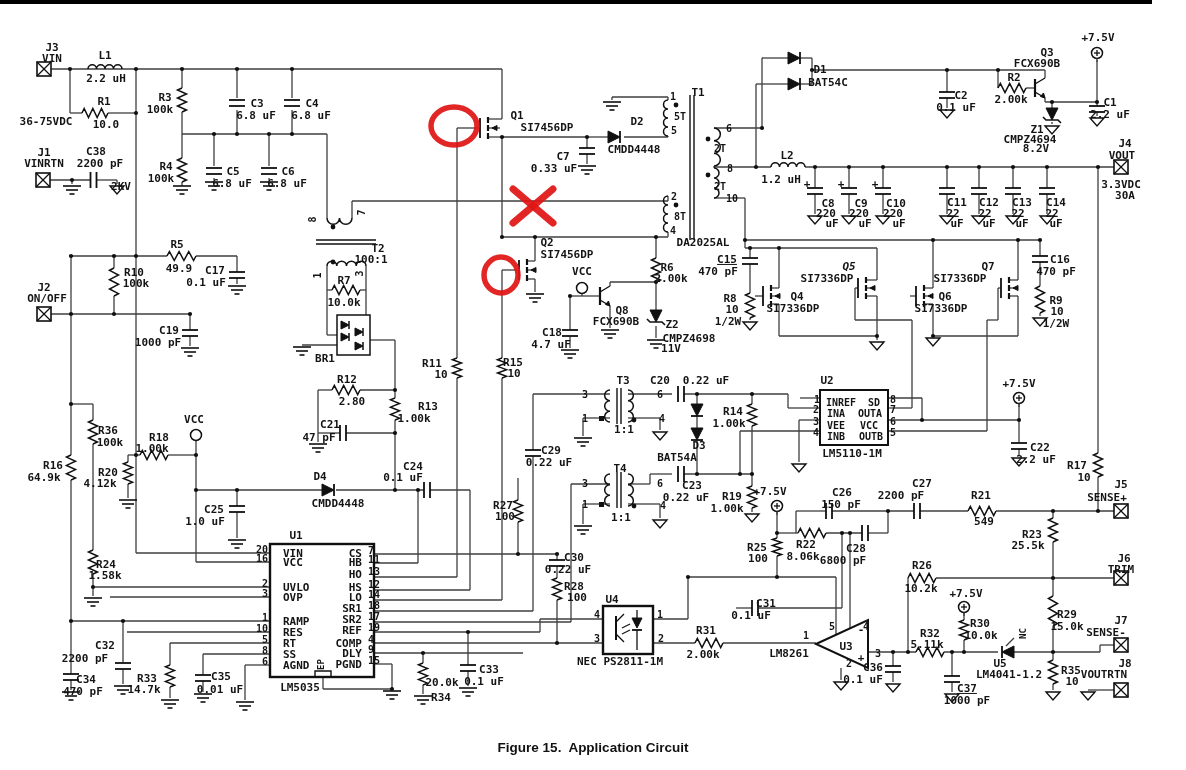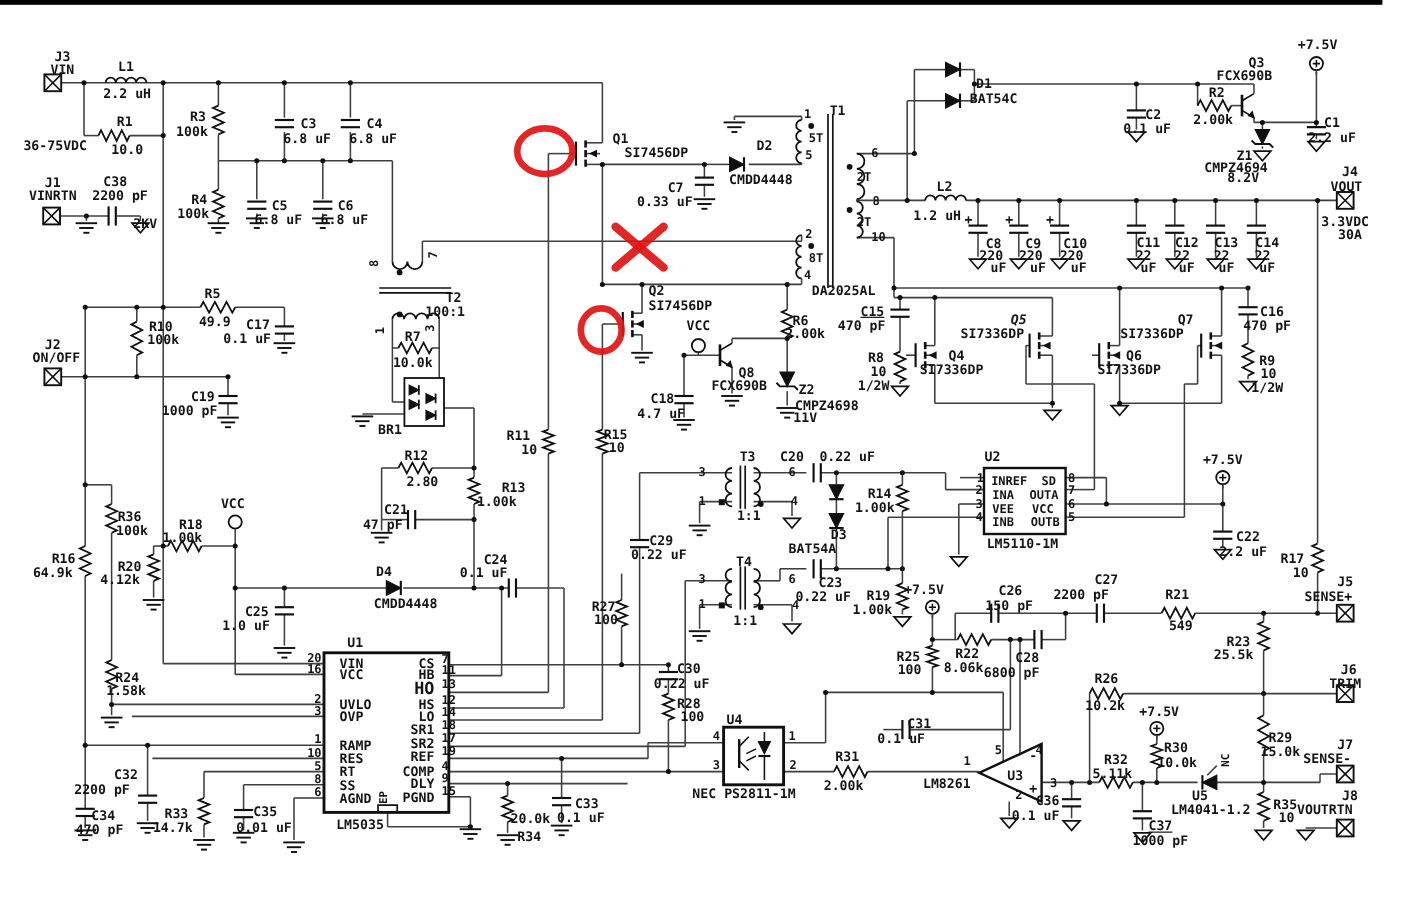--- a/index.html
+++ b/index.html
@@ -1017,21 +1017,21 @@
       <div class="lbl a-l" style="left: 283px; top: 563px; font-size: 11px;">VCC</div>
       <div class="lbl a-l" style="left: 283px; top: 588px; font-size: 11px;">UVLO</div>
       <div class="lbl a-l" style="left: 283px; top: 598px; font-size: 11px;">OVP</div>
       <div class="lbl a-l" style="left: 283px; top: 622px; font-size: 11px;">RAMP</div>
       <div class="lbl a-l" style="left: 283px; top: 633px; font-size: 11px;">RES</div>
       <div class="lbl a-l" style="left: 283px; top: 644px; font-size: 11px;">RT</div>
       <div class="lbl a-l" style="left: 283px; top: 655px; font-size: 11px;">SS</div>
       <div class="lbl a-l" style="left: 283px; top: 666px; font-size: 11px;">AGND</div>
       <div class="lbl a-r" style="left: 362px; top: 554px; font-size: 11px;">CS</div>
       <div class="lbl a-r" style="left: 362px; top: 563px; font-size: 11px;">HB</div>
-      <div class="lbl a-r" style="left: 362px; top: 575px; font-size: 14px;">HO</div>
+      <div class="lbl a-r" style="left: 362px; top: 575px; font-size: 11px;">HO</div>
       <div class="lbl a-r" style="left: 362px; top: 588px; font-size: 11px;">HS</div>
       <div class="lbl a-r" style="left: 362px; top: 598px; font-size: 11px;">LO</div>
       <div class="lbl a-r" style="left: 362px; top: 609px; font-size: 11px;">SR1</div>
       <div class="lbl a-r" style="left: 362px; top: 620px; font-size: 11px;">SR2</div>
       <div class="lbl a-r" style="left: 362px; top: 631px; font-size: 11px;">REF</div>
       <div class="lbl a-r" style="left: 362px; top: 644px; font-size: 11px;">COMP</div>
       <div class="lbl a-r" style="left: 362px; top: 654px; font-size: 11px;">DLY</div>
       <div class="lbl a-r" style="left: 362px; top: 665px; font-size: 11px;">PGND</div>
       <div class="lbl a-l" style="left: 368px; top: 551px; font-size: 10px;">7</div>
       <div class="lbl a-l" style="left: 368px; top: 560px; font-size: 10px;">11</div>
@@ -1125,13 +1125,14 @@
       <div class="lbl" style="left: 843px; top: 561px;">6800 pF</div>
       <div class="lbl" style="left: 1121px; top: 485px;">J5</div>
       <div class="lbl" style="left: 1107px; top: 498px;">SENSE+</div>
       <div class="lbl" style="left: 1124px; top: 559px;">J6</div>
       <div class="lbl" style="left: 1121px; top: 570px;">TRIM</div>
       <div class="lbl" style="left: 1121px; top: 621px;">J7</div>
       <div class="lbl" style="left: 1106px; top: 633px;">SENSE-</div>
       <div class="lbl" style="left: 1125px; top: 664px;">J8</div>
       <div class="lbl" style="left: 1104px; top: 675px;">VOUTRTN</div>
     </div>
+  <div id="caption">Figure 15.  Application Circuit</div>
 </div>
 
 </body></html>

